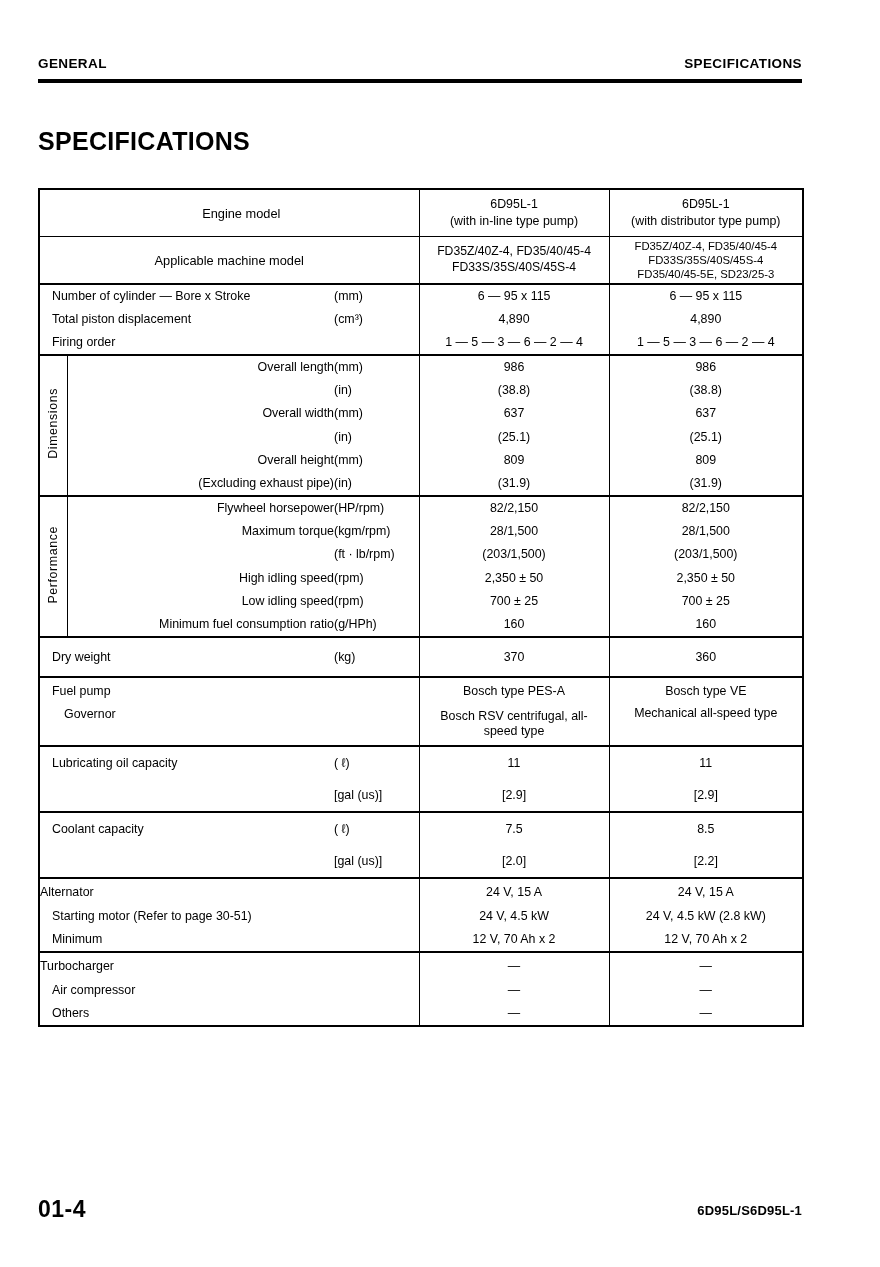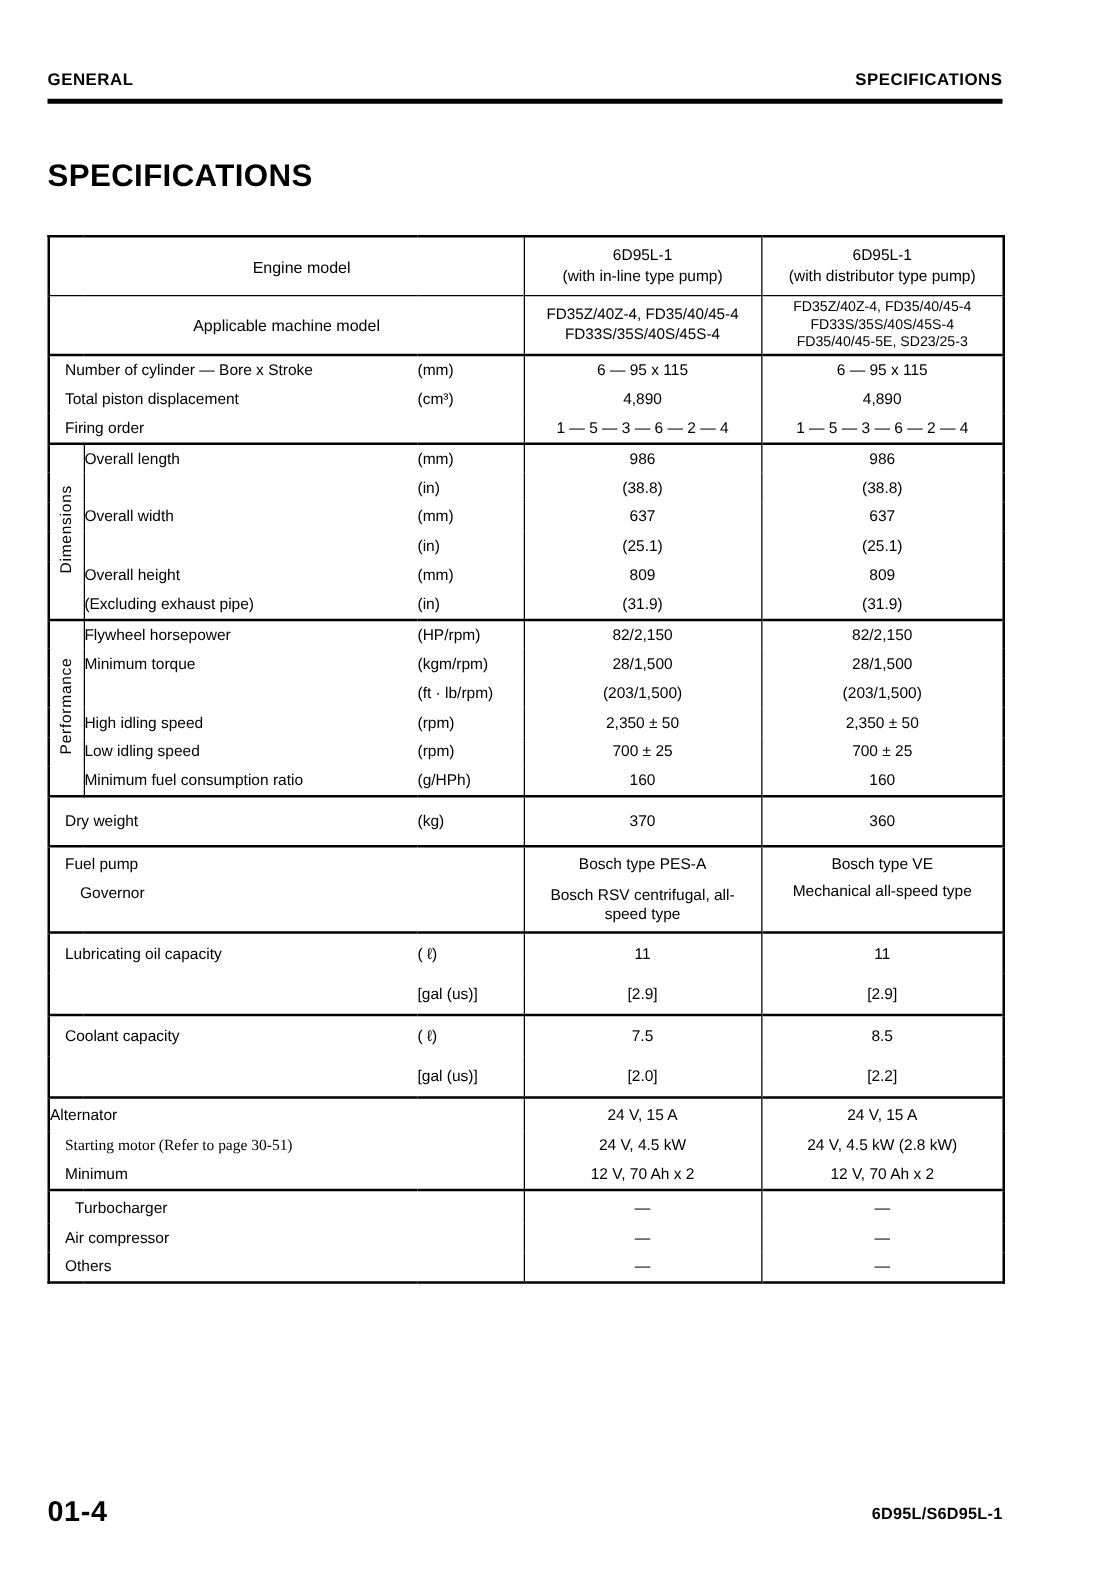--- a/index.html
+++ b/index.html
@@ -69,21 +69,21 @@
 
   
   col.c-gutter { width: 28px; }
   col.c-label  { width: 267px; }
   col.c-unit   { width: 85px; }
   col.c-v1     { width: 190px; }
   col.c-v2     { width: 194px; }
 
   .lbl {
     padding-left: 12px;
-    text-align: left;
+    text-align: right;
     white-space: nowrap;
   }
   .unit {
     text-align: left;
     padding-left: 4px;
     white-space: nowrap;
   }
   .val {
     text-align: center;
     white-space: nowrap;
@@ -266,21 +266,21 @@
       <tr class="rowh">
         <td class="sec-label t-heavy v-left v-gut" rowspan="6">
           <span class="rot">Performance</span>
         </td>
         <td class="lbl t-heavy">Flywheel horsepower</td>
         <td class="unit t-heavy">(HP/rpm)</td>
         <td class="val t-heavy v-mid">82/2,150</td>
         <td class="val t-heavy v-mid v-right">82/2,150</td>
       </tr>
       <tr class="rowh">
-        <td class="lbl">Minimum torque</td>
+        <td class="lbl">Maximum torque</td>
         <td class="unit">(kgm/rpm)</td>
         <td class="val v-mid">28/1,500</td>
         <td class="val v-mid v-right">28/1,500</td>
       </tr>
       <tr class="rowh">
         <td class="lbl"></td>
         <td class="unit">(ft · lb/rpm)</td>
         <td class="val v-mid">(203/1,500)</td>
         <td class="val v-mid v-right">(203/1,500)</td>
       </tr>
@@ -349,34 +349,34 @@
         <td class="val v-mid v-right">[2.2]</td>
       </tr>
 
       <tr class="rowh">
         <td class="t-heavy v-left" colspan="2" style="height:26px;">Alternator</td>
         <td class="unit t-heavy"></td>
         <td class="val t-heavy v-mid">24 V, 15 A</td>
         <td class="val t-heavy v-mid v-right">24 V, 15 A</td>
       </tr>
       <tr class="rowh">
-        <td class="v-left" colspan="2" style="padding-left:12px;font-family:Liberation Serif, serif;">Starting motor (Refer to page 30-51)</td>
+        <td class="v-left" colspan="2" style="padding-left:12px;">Starting motor (Refer to page 30-51)</td>
         <td class="unit"></td>
         <td class="val v-mid">24 V, 4.5 kW</td>
         <td class="val v-mid v-right">24 V, 4.5 kW (2.8 kW)</td>
       </tr>
       <tr class="rowh">
         <td class="v-left" colspan="2" style="padding-left:12px;">Minimum</td>
         <td class="unit"></td>
         <td class="val v-mid">12 V, 70 Ah x 2</td>
         <td class="val v-mid v-right">12 V, 70 Ah x 2</td>
       </tr>
 
       <tr class="rowh">
-        <td class="t-heavy v-left" colspan="2" style="height:26px;padding-left:20px;">Turbocharger</td>
+        <td class="t-heavy v-left" colspan="2" style="height:26px;padding-left:0;">Turbocharger</td>
         <td class="unit t-heavy"></td>
         <td class="val t-heavy v-mid">—</td>
         <td class="val t-heavy v-mid v-right">—</td>
       </tr>
       <tr class="rowh">
         <td class="v-left" colspan="2" style="padding-left:12px;">Air compressor</td>
         <td class="unit"></td>
         <td class="val v-mid">—</td>
         <td class="val v-mid v-right">—</td>
       </tr>

